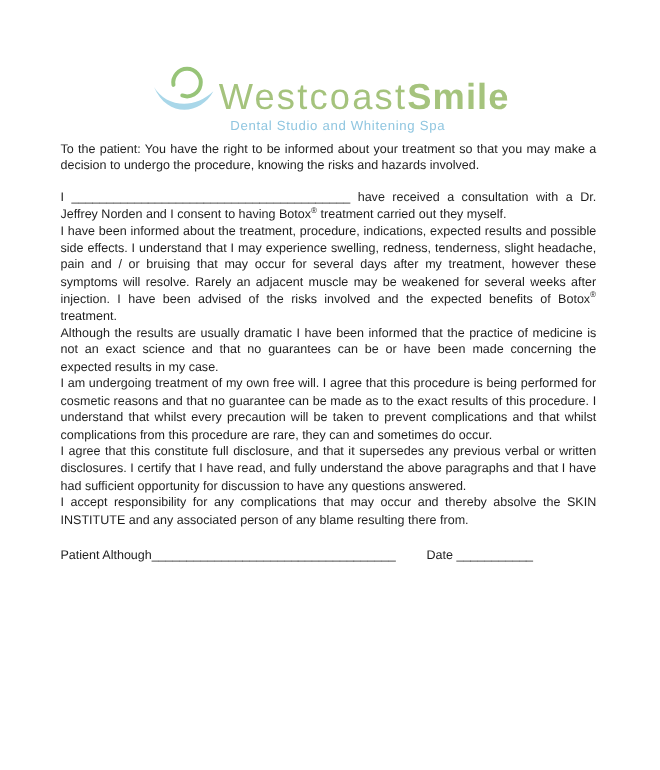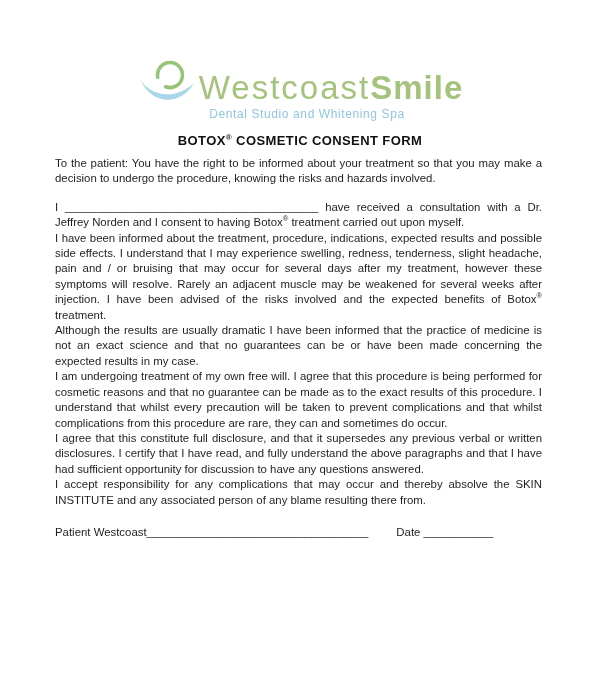--- a/index.html
+++ b/index.html
@@ -66,34 +66,31 @@
         <path id="swoosh-blue" d="M3,21 C13,38 38,43 57,25 C45,47 15,49 3,21 Z" fill="#a9d7e9" stroke="none"></path>
         <path id="ring-green" d="M20.7 19.2 A12.5 12.5 0 1 1 28.7 28.8" fill="none" stroke="#97c478" stroke-width="3.6" stroke-linecap="round"></path>
       </svg>
       <div class="brand" style="color:#a5c37d;">
         <span>Westcoast</span><span class="brand-second">Smile</span>
       </div>
     </div>
 
     <div class="tagline" style="color:#90c6e0;">Dental Studio and Whitening Spa</div>
 
-    <div class="doc-title">
-      <span>BOTOX</span><sup>®</sup><span> COSMETIC CONSENT FORM</span>
-    </div>
   </div>
 
   <div class="body-text">
       <p><span>To the patient:  You have the right to be informed about your treatment so that you may make a decision to undergo the procedure, knowing the risks and hazards involved.</span></p>
-      <p class="g1"><span>I ________________________________________ have received a consultation with a Dr. Jeffrey Norden and I consent to having Botox</span><sup>®</sup><span> treatment carried out upon myself.</span></p>
+      <p class="g1"><span>I ________________________________________ have received a consultation with a Dr. Jeffrey Norden and I consent to having Botox</span><sup>®</sup><span> treatment carried out they myself.</span></p>
       <p><span>I have been informed about the treatment, procedure, indications, expected results and possible side effects.  I understand that I may experience swelling, redness, tenderness, slight headache, pain and / or bruising that may occur for several days after my treatment, however these symptoms will resolve.  Rarely an adjacent muscle may be weakened for several weeks after injection.  I have been advised of the risks involved and the expected benefits of Botox</span><sup>®</sup><span> treatment.</span></p>
       <p><span>Although the results are usually dramatic I have been informed that the practice of medicine is not an exact science and that no guarantees can be or have been made concerning the expected results in my case.</span></p>
       <p><span>I am undergoing treatment of my own free will.  I agree that this procedure is being performed for cosmetic reasons and that no guarantee can be made as to the exact results of this procedure.  I understand that whilst every precaution will be taken to prevent complications and that whilst complications from this procedure are rare, they can and sometimes do occur.</span></p>
       <p><span>I agree that this constitute full disclosure, and that it supersedes any previous verbal or written disclosures.  I certify that I have read, and fully understand the above paragraphs and that I have had sufficient opportunity for discussion to have any questions answered.</span></p>
       <p><span>I accept responsibility for any complications that may occur and thereby absolve the SKIN INSTITUTE and any associated person of any blame resulting there from.</span></p>
     </div>
 
   <div class="sig-row">
-    <span>Patient Westcoast </span>
+    <span>Patient Although </span>
       <span>___________________________________</span>
     <span class="sig-date"><span>Date </span><span>___________</span></span>
   </div>
 
 </div>
 
 </body></html>

